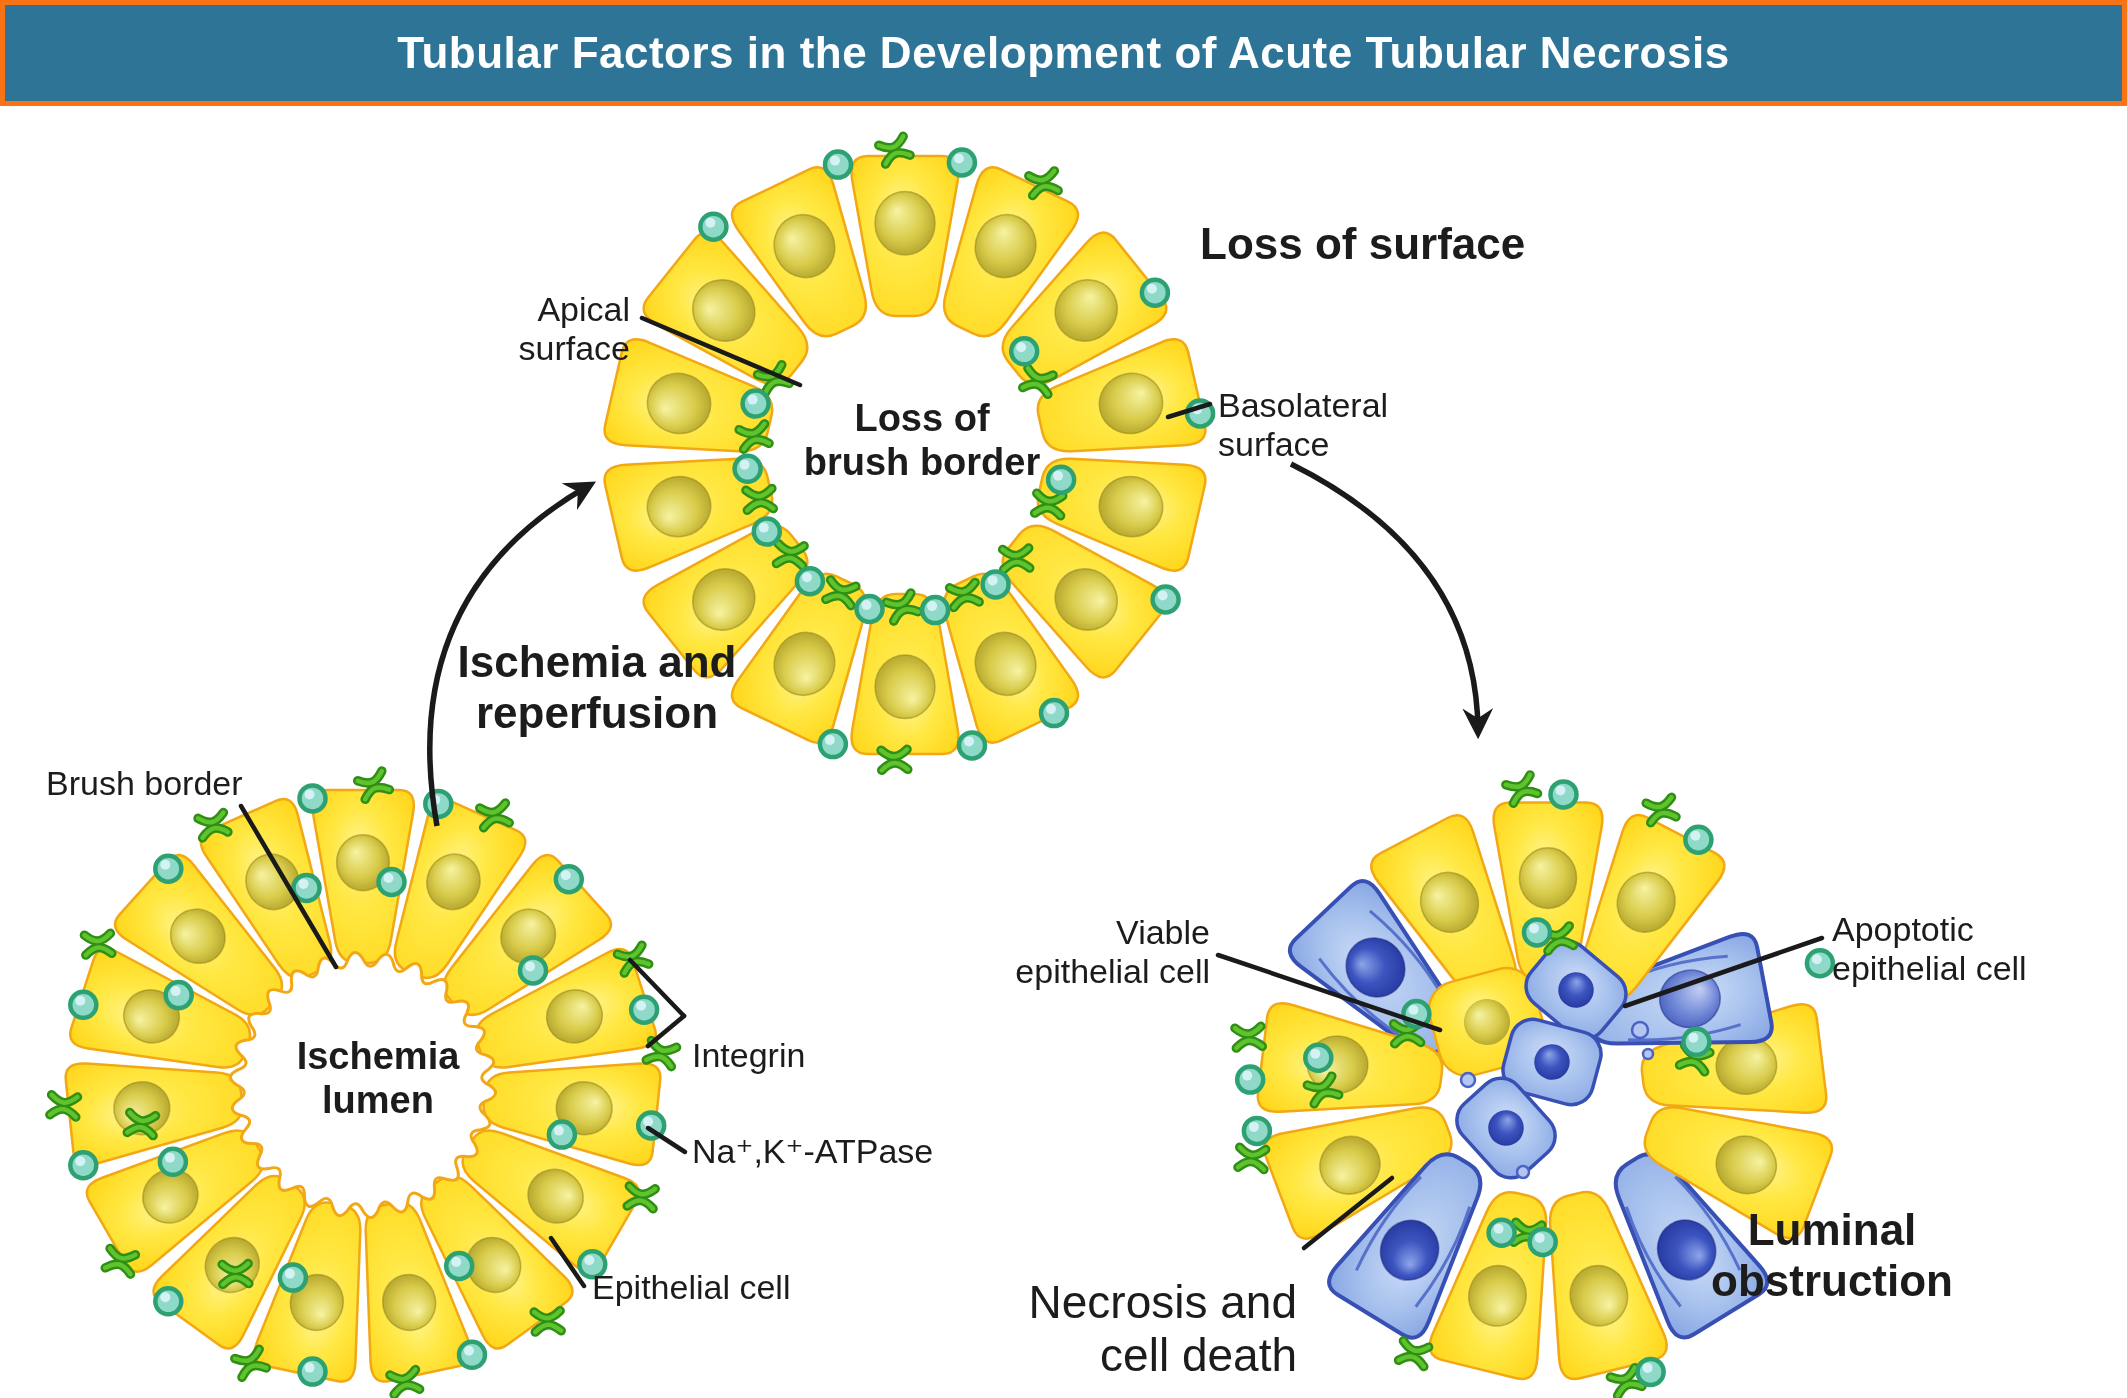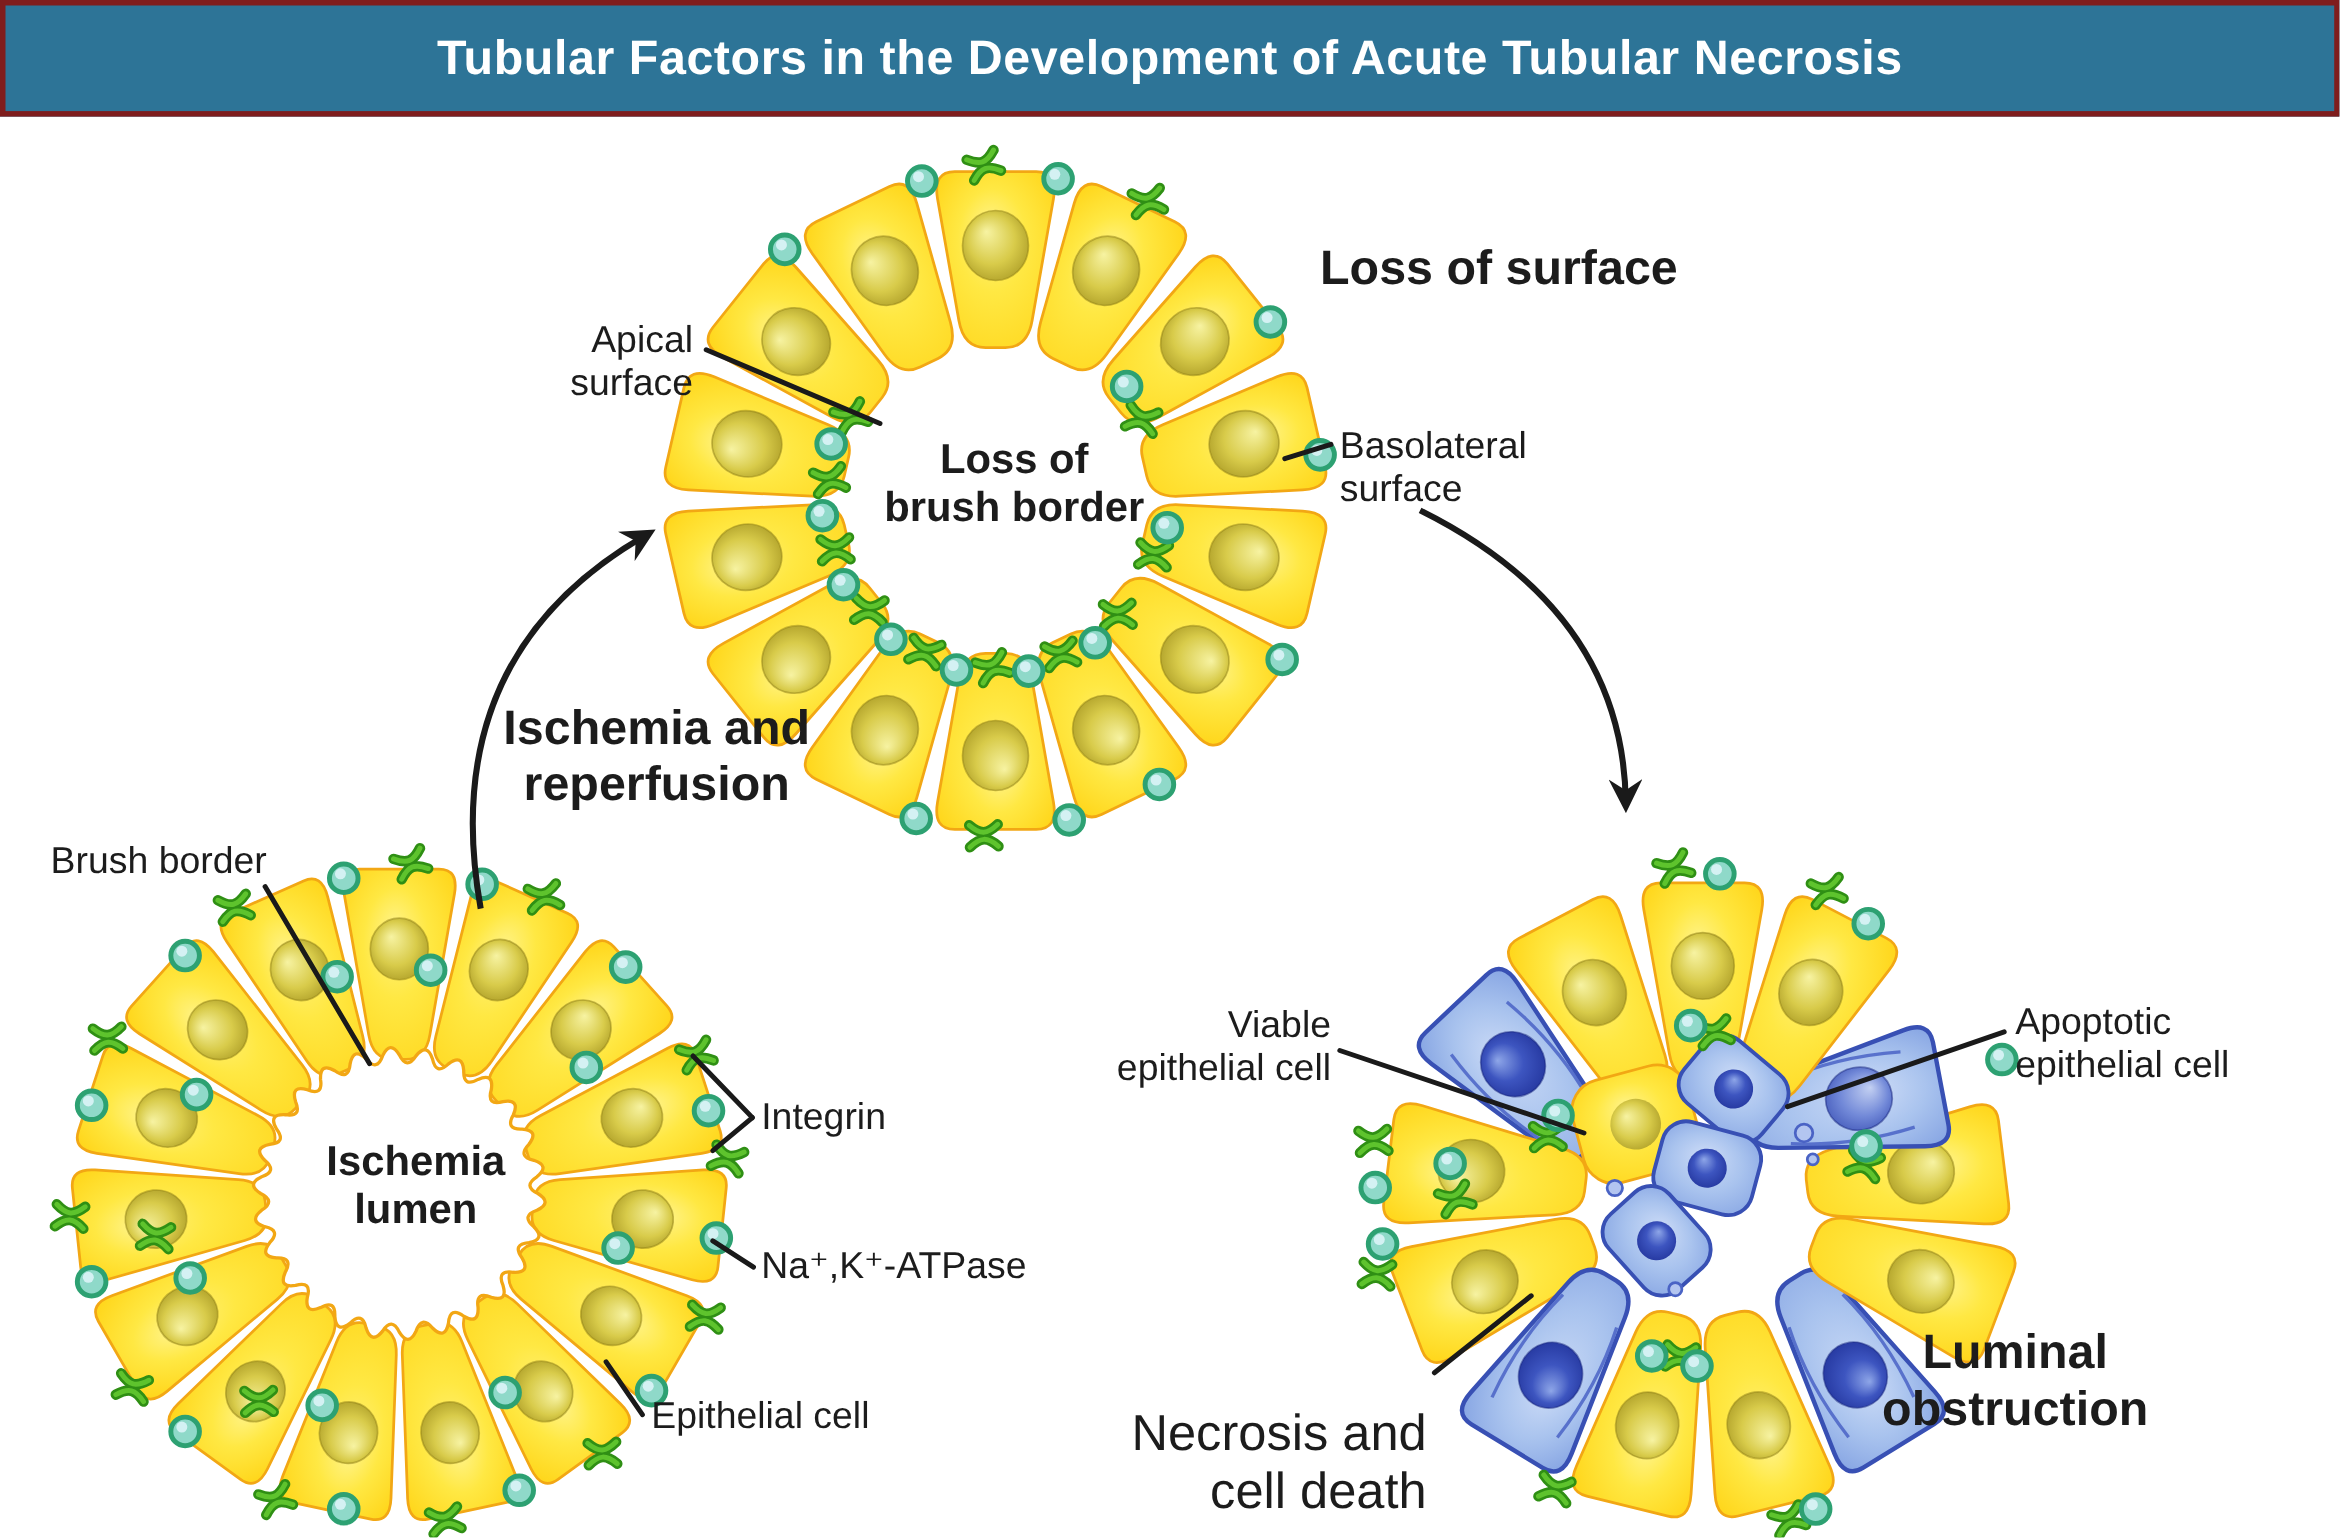--- a/index.html
+++ b/index.html
@@ -1,19 +1,19 @@
 <!DOCTYPE html>
 <html><head>
 <meta charset="utf-8">
 <style>
   html,body{margin:0;padding:0;background:#ffffff;}
   #page{position:relative;width:2127px;height:1398px;background:#ffffff;overflow:hidden;
         font-family:"Liberation Sans","DejaVu Sans",sans-serif;}
   #titlebar{position:absolute;left:0;top:0;width:2127px;height:106px;background:#2d7497;
-            border:5px solid #7f1d1d;box-sizing:border-box;display:flex;align-items:center;justify-content:center;}
+            border:5px solid #f97316;box-sizing:border-box;display:flex;align-items:center;justify-content:center;}
   #titlebar .t{color:#ffffff;font-size:44px;font-weight:700;letter-spacing:0.5px;}
   #figure{position:absolute;left:0;top:0;}
   .label{position:absolute;color:#1c1c1c;white-space:pre-line;line-height:1.16;}
 </style>
 </head>
 <body>
 
 <div id="page">
   <div id="titlebar">
     <div class="t">Tubular Factors in the Development of Acute Tubular Necrosis</div>
@@ -626,21 +626,21 @@
   <div class="label" style="left: 1200px; top: 218px; font-size: 44px; text-align: left; font-weight: 700;">Loss of surface</div>
   <div class="label" style="left: 1218px; top: 386px; font-size: 34px; text-align: left;">Basolateral
 surface</div>
   <div class="label" style="left: 922px; top: 396px; font-size: 38px; text-align: center; font-weight: 700; transform: translateX(-50%);">Loss of
 brush border</div>
   <div class="label" style="left: 597px; top: 636px; font-size: 44px; text-align: center; font-weight: 700; transform: translateX(-50%);">Ischemia and
 reperfusion</div>
   <div class="label" style="left: 46px; top: 764px; font-size: 34px; text-align: left;">Brush border</div>
   <div class="label" style="left: 378px; top: 1034px; font-size: 38px; text-align: center; font-weight: 700; transform: translateX(-50%);">Ischemia
 lumen</div>
-  <div class="label" style="left: 692px; top: 996px; font-size: 34px; text-align: center;">Integrin</div>
+  <div class="label" style="left: 692px; top: 1036px; font-size: 34px; text-align: center;">Integrin</div>
   <div class="label" style="left: 692px; top: 1132px; font-size: 34px; text-align: left;">Na⁺,K⁺-ATPase</div>
   <div class="label" style="left: 592px; top: 1268px; font-size: 34px; text-align: left;">Epithelial cell</div>
   <div class="label" style="left: 1210px; top: 913px; font-size: 34px; text-align: right; transform: translateX(-100%);">Viable
 epithelial cell</div>
   <div class="label" style="left: 1832px; top: 910px; font-size: 34px; text-align: left;">Apoptotic
 epithelial cell</div>
   <div class="label" style="left: 1297px; top: 1276px; font-size: 46px; text-align: right; transform: translateX(-100%);">Necrosis and
 cell death</div>
   <div class="label" style="left: 1832px; top: 1204px; font-size: 44px; text-align: center; font-weight: 700; transform: translateX(-50%);">Luminal
 obstruction</div>

